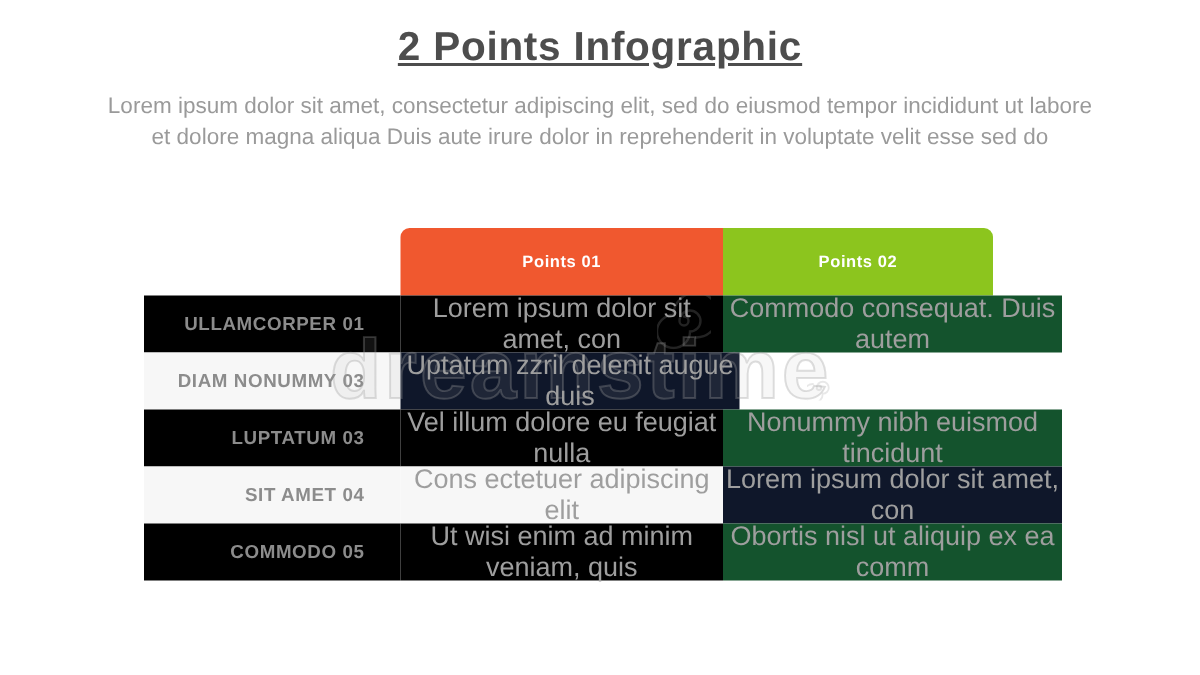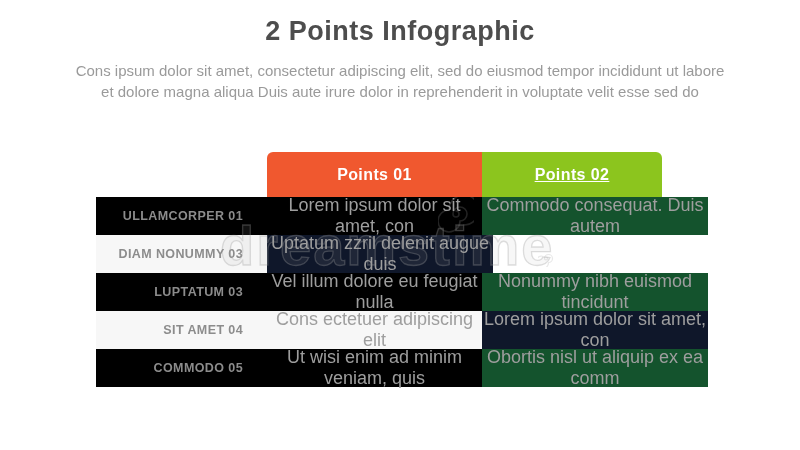--- a/index.html
+++ b/index.html
@@ -11,37 +11,38 @@
     overflow:hidden;
   }
   .stage { position:absolute; inset:0; width:800px; height:450px; }
 
   
   .title {
     position:absolute; top:16px; left:0; width:800px;
     text-align:center;
     font-size:27px; font-weight:700; color:#4d4d4d;
     letter-spacing:0.5px;
+    text-decoration:underline;
   }
   .subtitle {
     position:absolute; top:60px; left:50px; width:700px;
     text-align:center;
     font-size:15px; line-height:21px; color:#9a9a9a;
   }
 
   
   .infotable { position:absolute; left:96px; top:152px; width:612px; }
 
   .header-row { display:flex; margin-left:171px; height:45px; }
   .header-cell {
     display:flex; align-items:center; justify-content:center;
-    color:#ffffff; font-size:16px; font-weight:700; letter-spacing:0.4px;
+    color:#ffffff; font-size:11px; font-weight:700; letter-spacing:0.4px;
   }
   .header-cell.c1 { width:215px; border-top-left-radius:6px; }
-  .header-cell.c2 { width:180px; border-top-right-radius:6px;text-decoration:underline; }
+  .header-cell.c2 { width:180px; border-top-right-radius:6px; }
 
   .row { display:flex; height:38px; }
   .cell {
     display:flex; align-items:center;
     font-size:18px; color:#9e9e9e;
   }
   .cell-label {
     width:171px; justify-content:flex-end; padding-right:24px;
     font-weight:700; color:#8c8c8c; letter-spacing:0.4px; font-size:12.5px;
   }
@@ -69,21 +70,21 @@
   .watermark-spiral-dot { position:absolute; left:318px; top:46px; opacity:0.45; }
 </style>
 </head>
 <body>
 
 <div class="stage">
 
   <div class="title">2 Points Infographic</div>
 
   <div class="subtitle">
-    <div>Cons ipsum dolor sit amet, consectetur adipiscing elit, sed do eiusmod tempor incididunt ut labore</div>
+    <div>Lorem ipsum dolor sit amet, consectetur adipiscing elit, sed do eiusmod tempor incididunt ut labore</div>
     <div>et dolore magna aliqua Duis aute irure dolor in reprehenderit in voluptate velit esse sed do</div>
   </div>
 
   <div class="infotable">
 
     <div class="header-row">
       <div class="header-cell c1" style="background-color: rgb(240, 88, 47);">Points 01</div>
       <div class="header-cell c2" style="background-color: rgb(140, 197, 30);">Points 02</div>
     </div>
 

